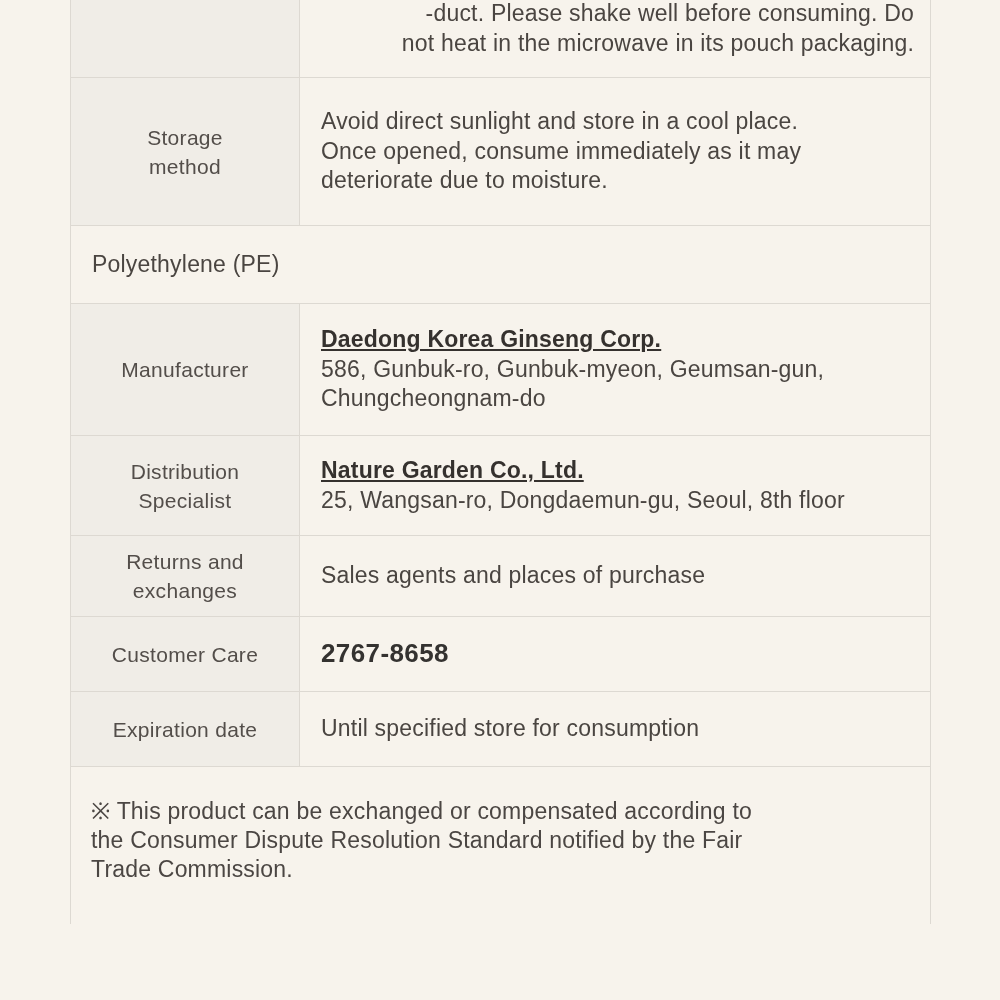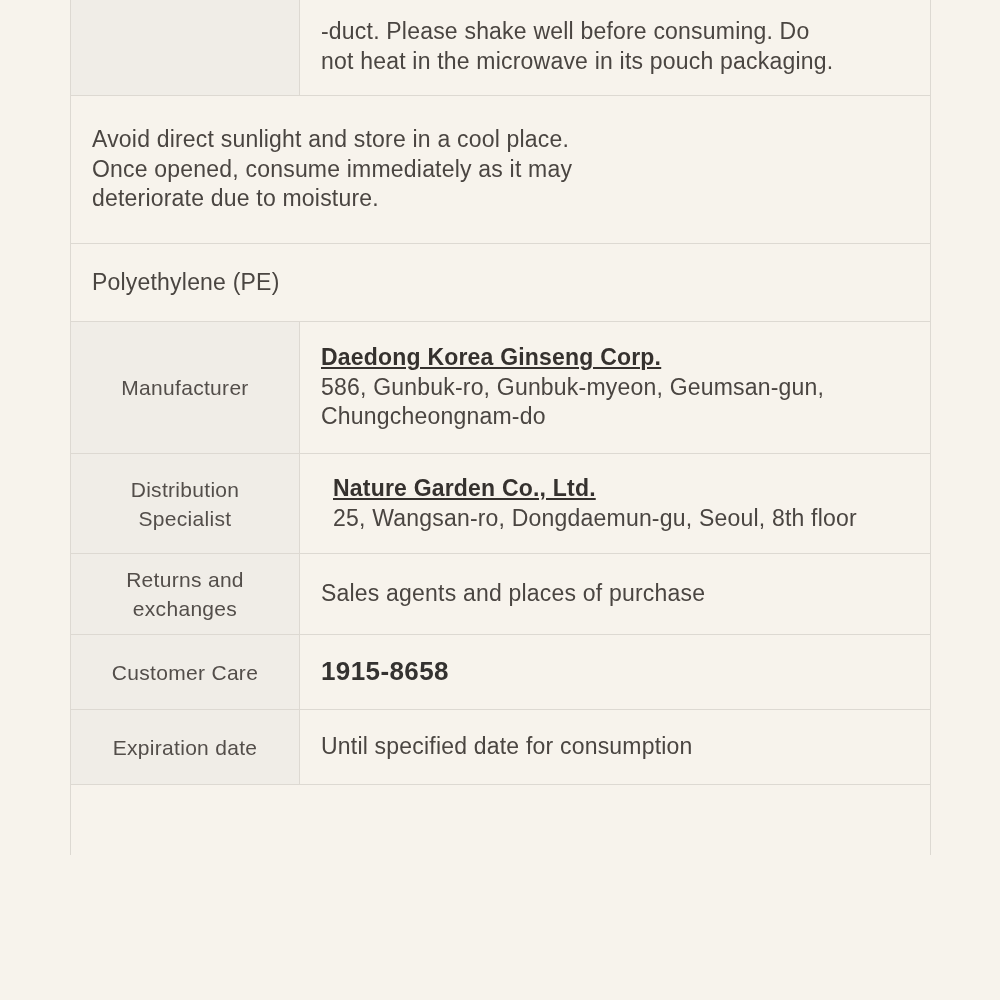--- a/index.html
+++ b/index.html
@@ -8,25 +8,25 @@
     background: #f7f3ec;
     font-family: "Liberation Sans", sans-serif;
     -webkit-font-smoothing: antialiased;
   }
   .spec-table {
     position: absolute; left: 70px; top: 0; width: 861px;
     border-left: 1px solid #ddd9d2; border-right: 1px solid #ddd9d2;
     box-sizing: border-box;
   }
   .row { display: flex; border-bottom: 1px solid #ddd9d2; box-sizing: border-box; }
-  .r0 { height: 96px; }
+  .r0 { height: 78px; text-align: right; }
   .r1 { height: 148px; }
   .r2 { height: 78px; }
   .r3 { height: 132px; }
-  .r4 { height: 100px; gap: 12px; }
+  .r4 { height: 100px; }
   .r5 { height: 81px; }
   .r6 { height: 75px; }
   .r7 { height: 75px; }
   .r8 { height: 81px; border-bottom: 2px solid #c9c5bf; }
   .lbl {
     width: 229px; flex: 0 0 229px; box-sizing: border-box;
     background: #f0ede7; border-right: 1px solid #ddd9d2;
     display: flex; align-items: center; justify-content: center;
     text-align: center; white-space: pre-line;
     font-size: 21px; line-height: 29px; color: #534e4a; letter-spacing: 0.3px;
@@ -56,20 +56,22 @@
   <div class="row r0">
     <div class="lbl"></div>
     <div class="val">
       
       <span class="vtext">-duct. Please shake well before consuming. Do
 not heat in the microwave in its pouch packaging.</span>
     </div>
   </div>
 
   <div class="row r1">
+    <div class="lbl">Storage
+method</div>
     <div class="val">
       
       <span class="vtext">Avoid direct sunlight and store in a cool place.
 Once opened, consume immediately as it may
 deteriorate due to moisture.</span>
     </div>
   </div>
 
   <div class="row r2">
     <div class="val">
@@ -102,29 +104,32 @@
     <div class="val">
       
       <span class="vtext">Sales agents and places of purchase</span>
     </div>
   </div>
 
   <div class="row r6 phone">
     <div class="lbl">Customer Care</div>
     <div class="val">
       
-      <span class="vtext">1915-8658</span>
+      <span class="vtext">2767-8658</span>
     </div>
   </div>
 
   <div class="row r7">
     <div class="lbl">Expiration date</div>
     <div class="val">
       
-      <span class="vtext">Until specified date for consumption</span>
+      <span class="vtext">Until specified store for consumption</span>
     </div>
   </div>
 
 
   <div class="footer-notes">
+    <p class="note">※ This product can be exchanged or compensated according to
+the Consumer Dispute Resolution Standard notified by the Fair
+Trade Commission.</p>
   </div>
 
 </div>
 
 </body></html>

